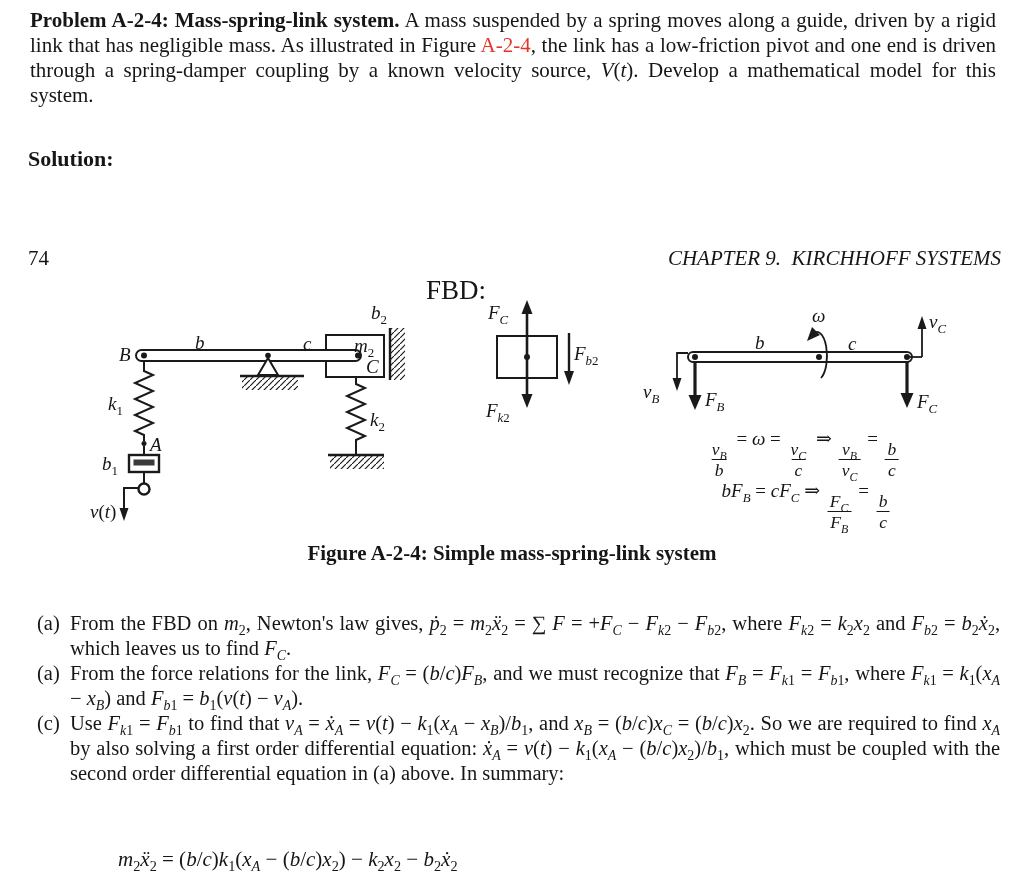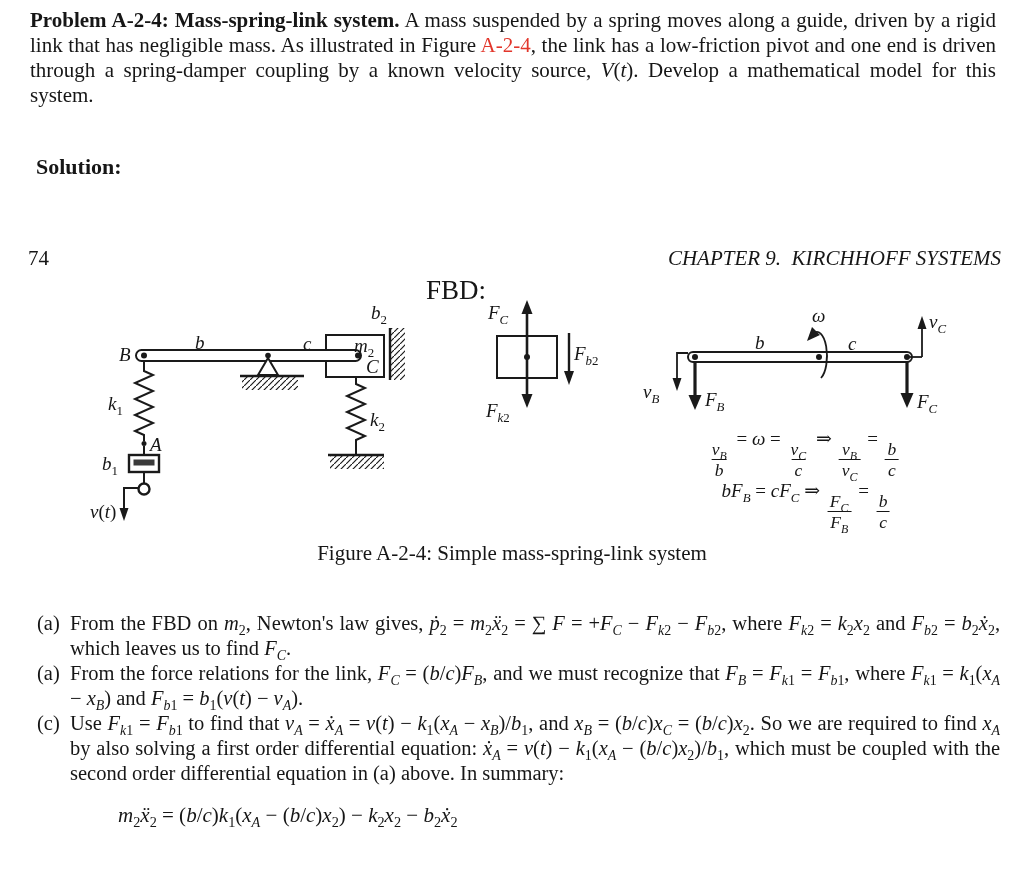--- a/index.html
+++ b/index.html
@@ -5,39 +5,39 @@
   html,body{margin:0;padding:0;background:#ffffff;}
   body{width:1024px;height:891px;position:relative;overflow:hidden;
        font-family:"Liberation Serif","DejaVu Serif",serif;color:#161616;}
   .page{position:absolute;left:0;top:0;width:1024px;height:891px;background:#fff;}
   i{font-style:italic;}
   sub{font-size:68%;line-height:0;}
   .problem{position:absolute;left:30px;top:8px;width:966px;margin:0;
            font-size:21px;line-height:25px;text-align:justify;}
   .problem .lead{font-weight:bold;}
   .figref{color:#e2362b;text-decoration:none;cursor:pointer;}
-  .solution{position:absolute;left:28px;top:146px;margin:8px;font-size:22px;font-weight:bold;}
+  .solution{position:absolute;left:28px;top:146px;margin:0;font-size:22px;font-weight:bold;}
   .pagehead{position:absolute;left:28px;top:246px;width:973px;display:flex;
             justify-content:space-between;font-size:21px;}
   .chapter{font-style:italic;}
   .figure{position:absolute;left:16px;top:278px;width:1024px;height:262px;}
   .figure svg{position:absolute;left:0;top:0;}
   .fbdtitle{position:absolute;left:410px;top:-2px;font-size:27px;line-height:1.1;}
   .flabel{position:absolute;font-size:19px;line-height:1.1;white-space:nowrap;}
   .linkeq{position:absolute;transform:translateX(-50%);font-size:19px;white-space:nowrap;}
   .frac{display:inline-flex;flex-direction:column;align-items:center;vertical-align:-0.55em;
         margin:0 2px;font-size:17.5px;line-height:1.1;text-align:center;}
   .frac .den{border-top:1.5px solid #161616;padding:1px 3px 0;}
   .frac .num{padding:0 3px;}
-  .caption{position:absolute;left:0;top:541px;width:1024px;text-align:center;font-size:21px;}
+  .caption{position:absolute;left:0;top:541px;width:1024px;text-align:center;font-size:21px;font-weight:bold;}
   .items{position:absolute;left:37px;top:611px;width:963px;font-size:20.5px;line-height:25px;}
   .item{display:flex;}
   .item .tag{flex:0 0 33px;}
   .item .body{flex:1;text-align:justify;}
-  .deq{position:absolute;left:118px;font-size:21px;white-space:nowrap;}
+  .deq{position:absolute;left:118px;font-size:21px;white-space:nowrap;margin-top:44px;}
 </style>
 </head>
 <body>
 
 <div class="page">
 
   <p class="problem"><span class="lead">Problem A-2-4: Mass-spring-link system.</span><span> A mass suspended by a spring moves along a guide, driven by a rigid link that has negligible mass. As illustrated in Figure </span><a class="figref">A-2-4</a><span>, the link has a low-friction pivot and one end is driven through a spring-damper coupling by a known velocity source, <i>V</i>(<i>t</i>). Develop a mathematical model for this system.</span></p>
 
   <div class="solution">Solution:</div>
 

